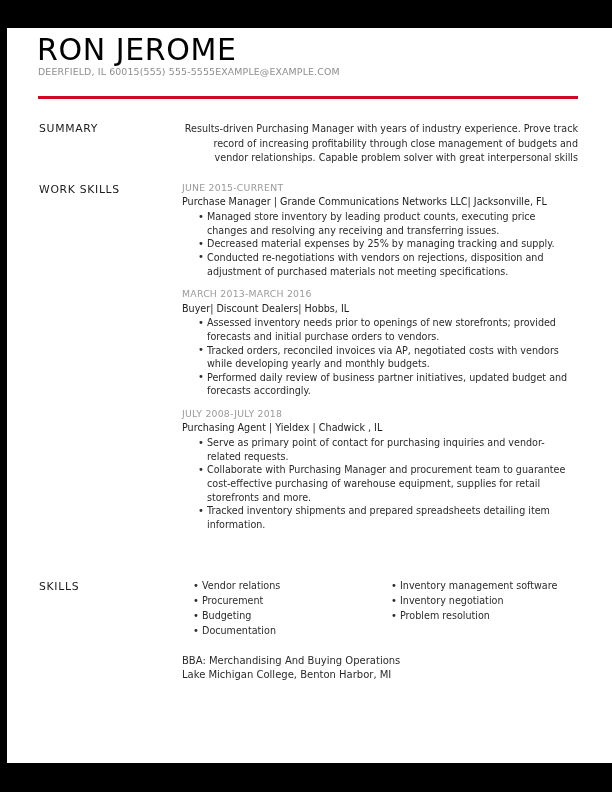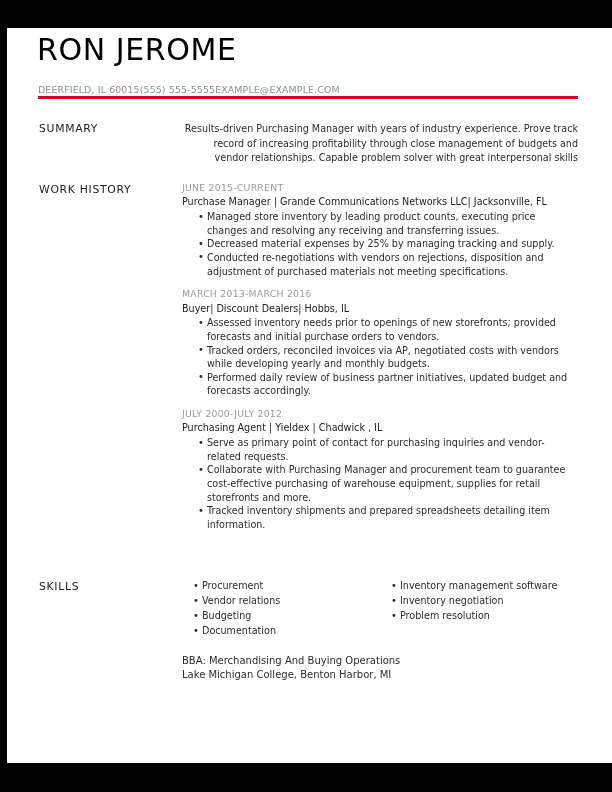--- a/index.html
+++ b/index.html
@@ -61,21 +61,21 @@
     top: 4px;
     font-size: 30px;
     letter-spacing: 0.6px;
     color: #000000;
     font-weight: 400;
     white-space: nowrap;
   }
   .hdr-contact {
     position: absolute;
     left: 35px;
-    top: 56px;
+    top: 38px;
     font-size: 9.4px;
     letter-spacing: 0.15px;
     color: #8d8d8d;
     white-space: nowrap;
   }
   .hdr-contact span { display: inline; }
   .rule-red {
     position: absolute;
     left: 35px;
     top: 68px;
@@ -202,21 +202,21 @@
     <div class="rule-red" style="background: rgb(204, 10, 33);"></div>
 
     <div class="section-label" style="top:94px;">
       <div>SUMMARY</div>
     </div>
     <div class="section-body" style="top:94px;">
       <div class="summary-text">Results-driven Purchasing Manager with years of industry experience. Prove track record of increasing profitability through close management of budgets and vendor relationships. Capable problem solver with great interpersonal skills</div>
     </div>
 
     <div class="section-label" style="top:155px;">
-      <div>WORK HISTORY</div>
+      <div>WORK SKILLS</div>
     </div>
 
     <div class="section-body" style="top:153px;">
 
       <div class="job">
         <div class="job-dates">JUNE 2015-CURRENT</div>
         <div class="job-title">Purchase Manager |  Grande Communications Networks LLC|  Jacksonville, FL</div>
         <ul class="bullets">
           <li>Managed store inventory by leading product counts, executing price changes and resolving any receiving and transferring issues.</li>
           <li>Decreased material expenses by 25% by managing tracking and supply.</li>
@@ -232,40 +232,40 @@
         <ul class="bullets">
           <li>Assessed inventory needs prior to openings of new storefronts; provided forecasts and initial purchase orders to vendors.</li>
           <li>Tracked orders, reconciled invoices via AP, negotiated costs with vendors while developing yearly and monthly budgets.</li>
           <li>Performed daily review of business partner initiatives, updated budget and forecasts accordingly.</li>
         </ul>
       </div>
 
       <div class="job-gap"></div>
 
       <div class="job">
-        <div class="job-dates">JULY 2000-JULY 2012</div>
+        <div class="job-dates">JULY 2008-JULY 2018</div>
         <div class="job-title">Purchasing Agent |  Yieldex |  Chadwick , IL</div>
         <ul class="bullets">
           <li>Serve as primary point of contact for purchasing inquiries and vendor-related requests.</li>
           <li>Collaborate with Purchasing Manager and procurement team to guarantee cost-effective purchasing of warehouse equipment, supplies for retail storefronts and more.</li>
           <li>Tracked inventory shipments and prepared spreadsheets detailing item information.</li>
         </ul>
       </div>
 
     </div>
 
     <div class="section-label" style="top:552px;">
       <div>SKILLS</div>
     </div>
     <div class="section-body" style="top:550px;">
       <div class="skills-cols">
         <div class="skills-col">
           <ul>
+            <li>Vendor relations</li>
             <li>Procurement</li>
-            <li>Vendor relations</li>
             <li>Budgeting</li>
             <li>Documentation</li>
           </ul>
         </div>
         <div class="skills-col">
           <ul>
             <li>Inventory management software</li>
             <li>Inventory negotiation</li>
             <li>Problem resolution</li>
           </ul>

